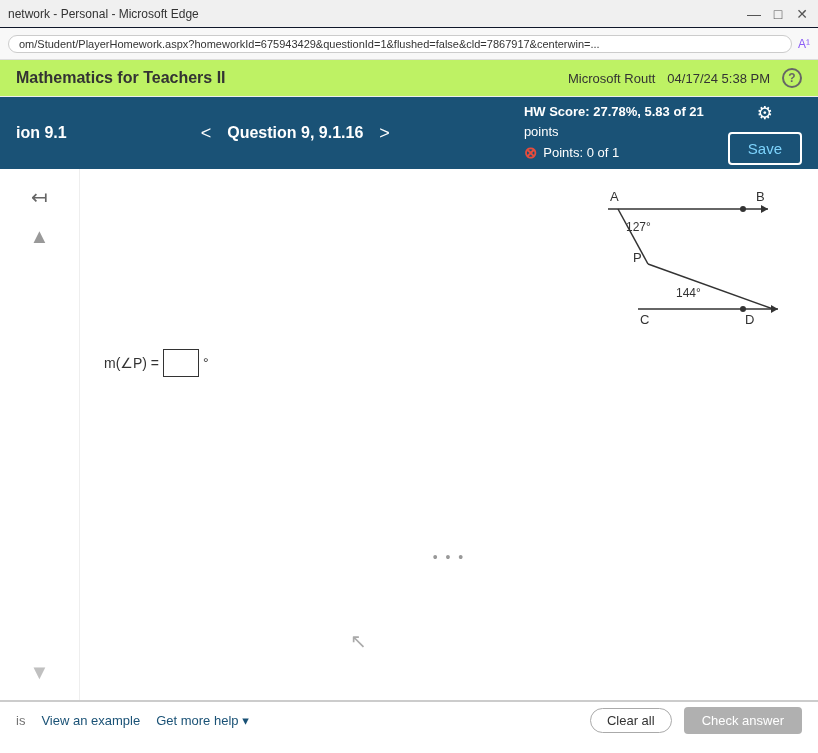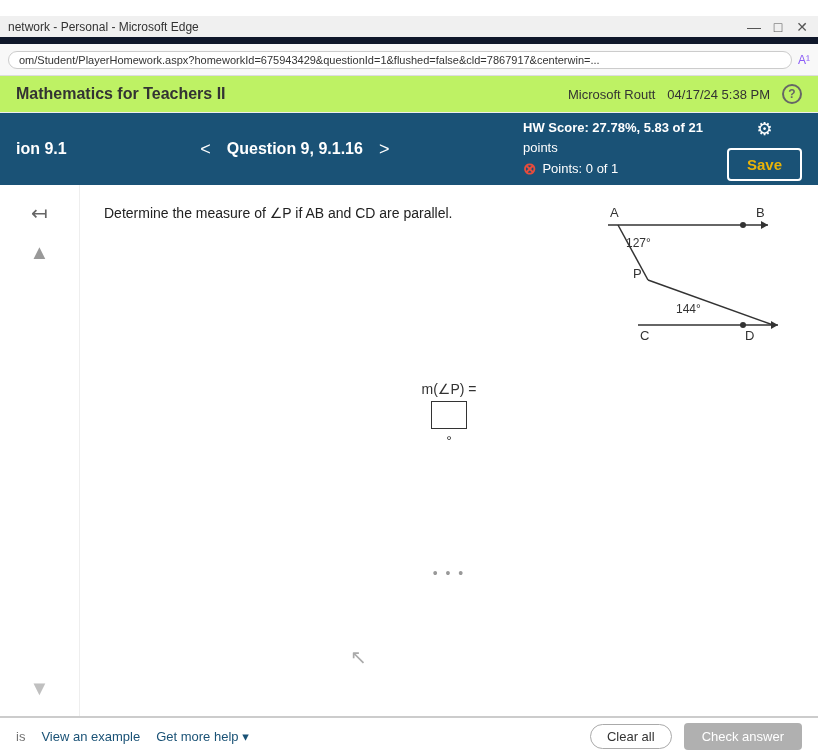--- a/index.html
+++ b/index.html
@@ -8,22 +8,21 @@
     
     .title-bar {
       background: #f0f0f0;
       height: 28px;
       display: flex;
       align-items: center;
       justify-content: space-between;
       padding: 0 8px;
       font-size: 12px;
       color: #333;
-      border-bottom: 7px solid #0f172a;
-      margin-top: 16px;
+      border-bottom: 1px solid #0f172a;
     }
     .title-bar-controls {
       display: flex;
       gap: 8px;
     }
     .title-bar-btn {
       width: 16px;
       height: 16px;
       background: none;
       border: none;
@@ -157,24 +156,24 @@
       font-weight: bold;
     }
     .gear-icon {
       font-size: 18px;
       color: white;
       cursor: pointer;
     }
     .save-btn {
       background: #1a5276;
       border: 2px solid white;
-      color: #eab308;
+      color: #7dd3fc;
       padding: 6px 18px;
       font-size: 15px;
-      font-weight: bold;
+      font-weight: normal;
       border-radius: 4px;
       cursor: pointer;
     }
 
     
     .main-content {
       display: flex;
       height: calc(753px - 28px - 32px - 52px - 72px - 38px);
       background: white;
     }
@@ -219,21 +218,20 @@
     }
 
     
     .answer-area {
       margin-top: 160px;
       font-size: 14px;
       color: #333;
       display: flex;
       align-items: center;
       gap: 4px;
-      flex-direction: column;
     }
     .answer-input {
       width: 36px;
       height: 28px;
       border: 1px solid #333;
       text-align: center;
       font-size: 14px;
     }
 
     
@@ -358,21 +356,20 @@
 <div class="main-content">
 
   <div class="left-sidebar">
     <span class="sidebar-arrow">↤</span>
     <span style="font-size:20px; color:#999; margin-top:8px;">▲</span>
     <span style="font-size:20px; color:#c0c0c0; margin-top:auto;">▼</span>
   </div>
 
   <div class="content-panel">
 
-    <p class="question-text">Determine the measure of ∠P if AB and CD are parallel.</p>
 
     <div class="diagram-container">
       <svg width="200" height="160">
 
         <line x1="20" y1="30" x2="180" y2="30" stroke="#333" stroke-width="1.5"></line>
         <polygon points="180,30 173,26 173,34" fill="#333"></polygon>
 
         <text x="22" y="22" font-size="13" fill="#333" font-family="Arial">A</text>
 
         <text x="168" y="22" font-size="13" fill="#333" font-family="Arial">B</text>

